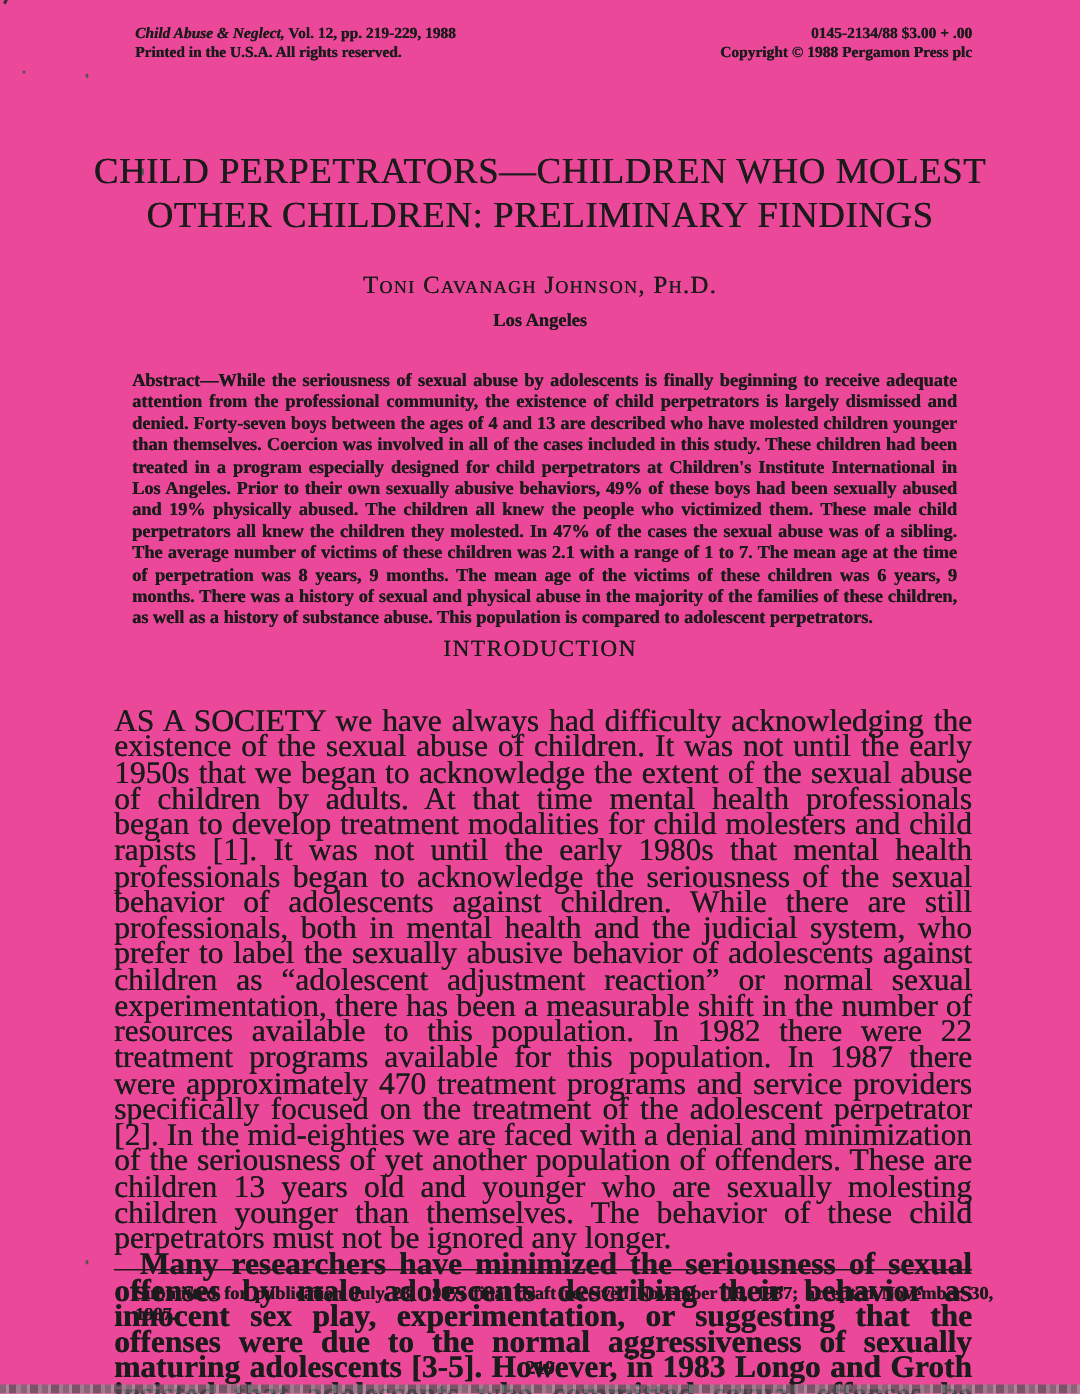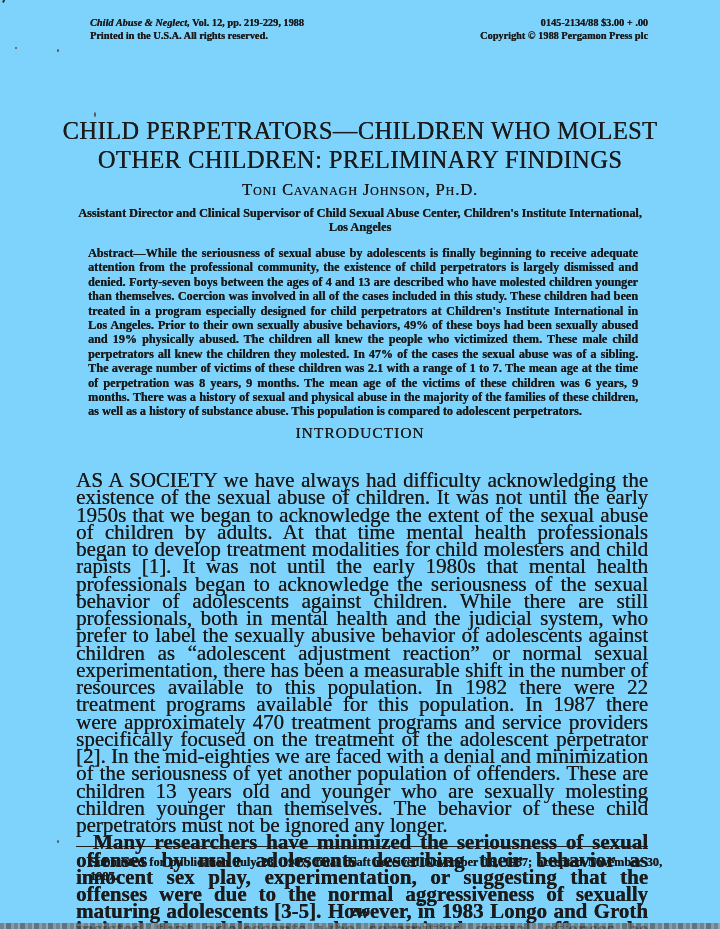--- a/index.html
+++ b/index.html
@@ -4,39 +4,39 @@
 <style>
   html, body { margin: 0; padding: 0; }
   body {
     width: 720px; height: 929px;
     background: #e9e9e7;
     font-family: "Liberation Serif", serif;
   }
   .page {
     position: relative;
     width: 720px; height: 929px;
-    background: #7dd3fc;
+    background: #ec4899;
     color: #1b1b1b;
     overflow: hidden;
     text-shadow: 0.25px 0 0 currentColor; 
   }
 
   
   .masthead {
     position: absolute; top: 17px; left: 90px; right: 72px;
     display: flex; justify-content: space-between;
     font-size: 10.3px; font-weight: bold; line-height: 12.5px;
   }
   .mast-left .journal-name { font-style: italic; }
   .mast-right { text-align: right; }
 
   
   .article-title {
     position: absolute; top: 100px; left: 0; right: 0;
-    margin: 16px; text-align: center;
+    margin: 0; text-align: center;
     font-size: 24.5px; font-weight: normal; line-height: 29px;
     letter-spacing: 0.4px;
   }
   .article-title span { display: block; }
   .author-name {
     position: absolute; top: 180px; left: 0; right: 0;
     text-align: center; font-variant: small-caps;
     font-size: 16.5px; letter-spacing: 0.9px;
   }
   .affiliation {
@@ -127,21 +127,20 @@
   </header>
 
   <h1 class="article-title">
     <span>CHILD PERPETRATORS—CHILDREN WHO MOLEST</span>
     <span>OTHER CHILDREN: PRELIMINARY FINDINGS</span>
   </h1>
 
   <div class="author-name">Toni Cavanagh Johnson, Ph.D.</div>
 
   <div class="affiliation">
-    <span class="aff-line1">Assistant Director and Clinical Supervisor of Child Sexual Abuse Center, Children's Institute International,</span>
     <span class="aff-line2">Los Angeles</span>
   </div>
 
   <p class="abstract"><span>Abstract—</span><span>While the seriousness of sexual abuse by adolescents is finally beginning to receive adequate attention from the professional community, the existence of child perpetrators is largely dismissed and denied. Forty-seven boys between the ages of 4 and 13 are described who have molested children younger than themselves. Coercion was involved in all of the cases included in this study. These children had been treated in a program especially designed for child perpetrators at Children's Institute International in Los Angeles. Prior to their own sexually abusive behaviors, 49% of these boys had been sexually abused and 19% physically abused. The children all knew the people who victimized them. These male child perpetrators all knew the children they molested. In 47% of the cases the sexual abuse was of a sibling. The average number of victims of these children was 2.1 with a range of 1 to 7. The mean age at the time of perpetration was 8 years, 9 months. The mean age of the victims of these children was 6 years, 9 months. There was a history of sexual and physical abuse in the majority of the families of these children, as well as a history of substance abuse. This population is compared to adolescent perpetrators.</span></p>
 
   <h2 class="section-heading">INTRODUCTION</h2>
 
   <div class="body-text">
     <p>AS A SOCIETY we have always had difficulty acknowledging the existence of the sexual abuse of children. It was not until the early 1950s that we began to acknowledge the extent of the sexual abuse of children by adults. At that time mental health professionals began to develop treatment modalities for child molesters and child rapists [1]. It was not until the early 1980s that mental health professionals began to acknowledge the seriousness of the sexual behavior of adolescents against children. While there are still professionals, both in mental health and the judicial system, who prefer to label the sexually abusive behavior of adolescents against children as “adolescent adjustment reaction” or normal sexual experimentation, there has been a measurable shift in the number of resources available to this population. In 1982 there were 22 treatment programs available for this population. In 1987 there were approximately 470 treatment programs and service providers specifically focused on the treatment of the adolescent perpetrator [2]. In the mid-eighties we are faced with a denial and minimization of the seriousness of yet another population of offenders. These are children 13 years old and younger who are sexually molesting children younger than themselves. The behavior of these child perpetrators must not be ignored any longer.</p>
     <p class="indented">Many researchers have minimized the seriousness of sexual offenses by male adolescents describing their behavior as innocent sex play, experimentation, or suggesting that the offenses were due to the normal aggressiveness of sexually maturing adolescents [3-5]. However, in 1983 Longo and Groth insisted that adolescents who committed sexual offenses be taken seriously and that their offenses not be dismissed as adolescent adjustment reaction [6].</p>

